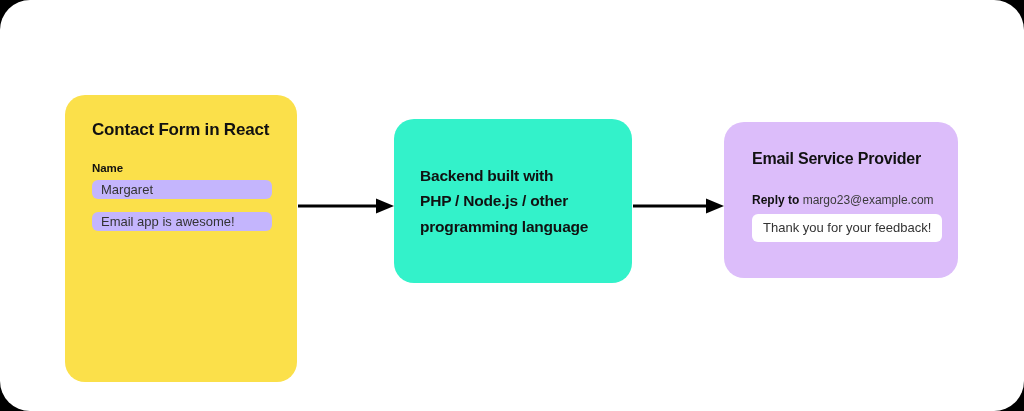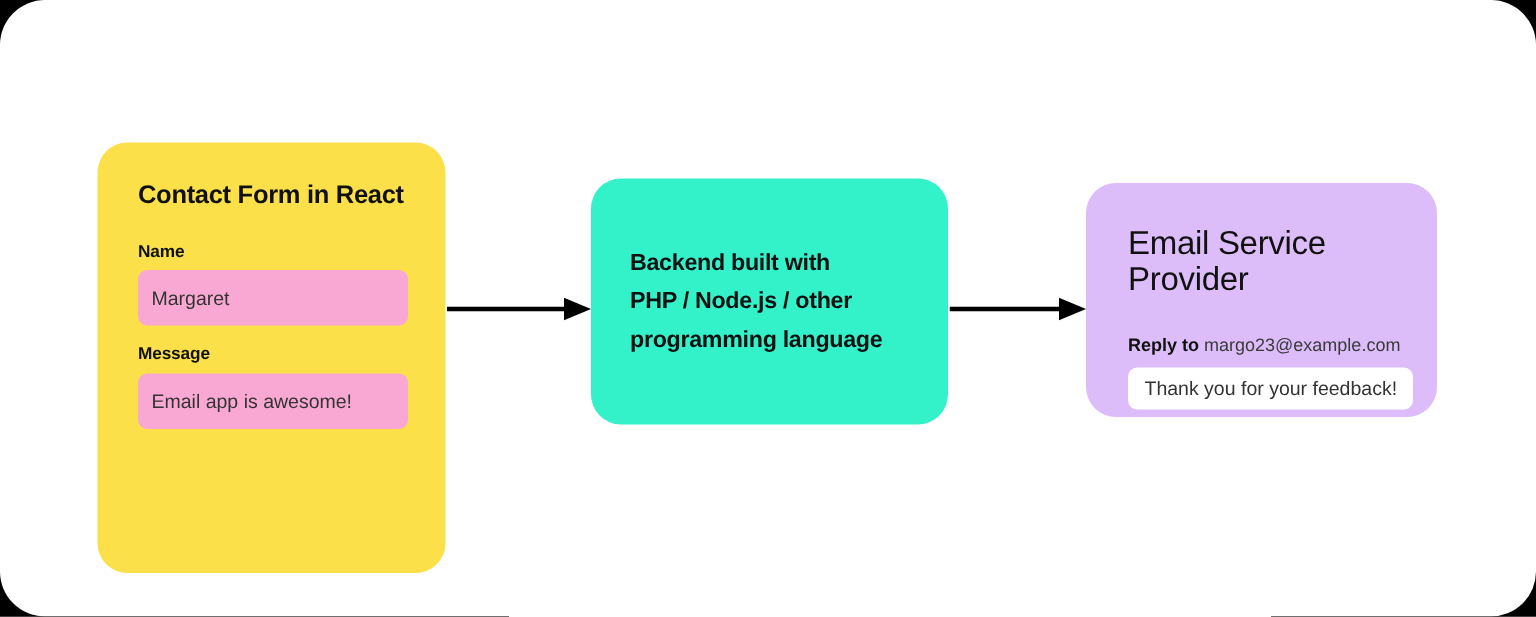--- a/index.html
+++ b/index.html
@@ -51,23 +51,23 @@
   .field-group { margin-bottom: 13px; }
   .field-label {
     font-size: 11.5px;
     font-weight: bold;
     color: #111111;
     margin: 0 0 6px 0;
     line-height: 1.1;
     letter-spacing: -0.1px;
   }
   .field-input {
-    background: #f9a8d4;
+    background: #c4b5fd;
     border-radius: 6px;
-    height: 37px;
+    height: 19px;
     display: flex;
     align-items: center;
     padding: 0 9px;
     font-size: 13px;
     color: #333333;
     box-sizing: border-box;
     white-space: nowrap;
     overflow: hidden;
   }
 
@@ -93,22 +93,22 @@
   
   #esp-card {
     left: 724px;
     top: 122px;
     width: 234px;
     height: 156px;
     background: #dcbdfa;
     padding: 28px 24px 0 28px;
   }
   #esp-card .card-title {
-    font-size: 22px;
-    font-weight: normal;
+    font-size: 16px;
+    font-weight: bold;
     color: #111111;
     letter-spacing: -0.2px;
     margin: 0 0 26px 0;
     line-height: 1.1;
   }
   .reply-line {
     font-size: 12px;
     color: #3a3a3a;
     margin: 0 0 7px 0;
     line-height: 1.1;
@@ -147,21 +147,20 @@
   <div class="card" id="form-card">
     <div class="card-title">Contact Form in React</div>
 
     <div class="field-group">
       <div class="field-label">Name</div>
       <div class="field-input">Margaret</div>
     </div>
 
 
     <div class="field-group">
-      <div class="field-label">Message</div>
       <div class="field-input">Email app is awesome!</div>
     </div>
   </div>
 
   <div class="arrow" id="arrow-form-backend">
     <svg width="97" height="20" viewBox="0 0 97 20" xmlns="http://www.w3.org/2000/svg">
       <line x1="0" y1="10" x2="80" y2="10" stroke="#000000" stroke-width="3"></line>
       <polygon points="78,2.5 96,10 78,17.5" fill="#000000"></polygon>
     </svg>
   </div>

